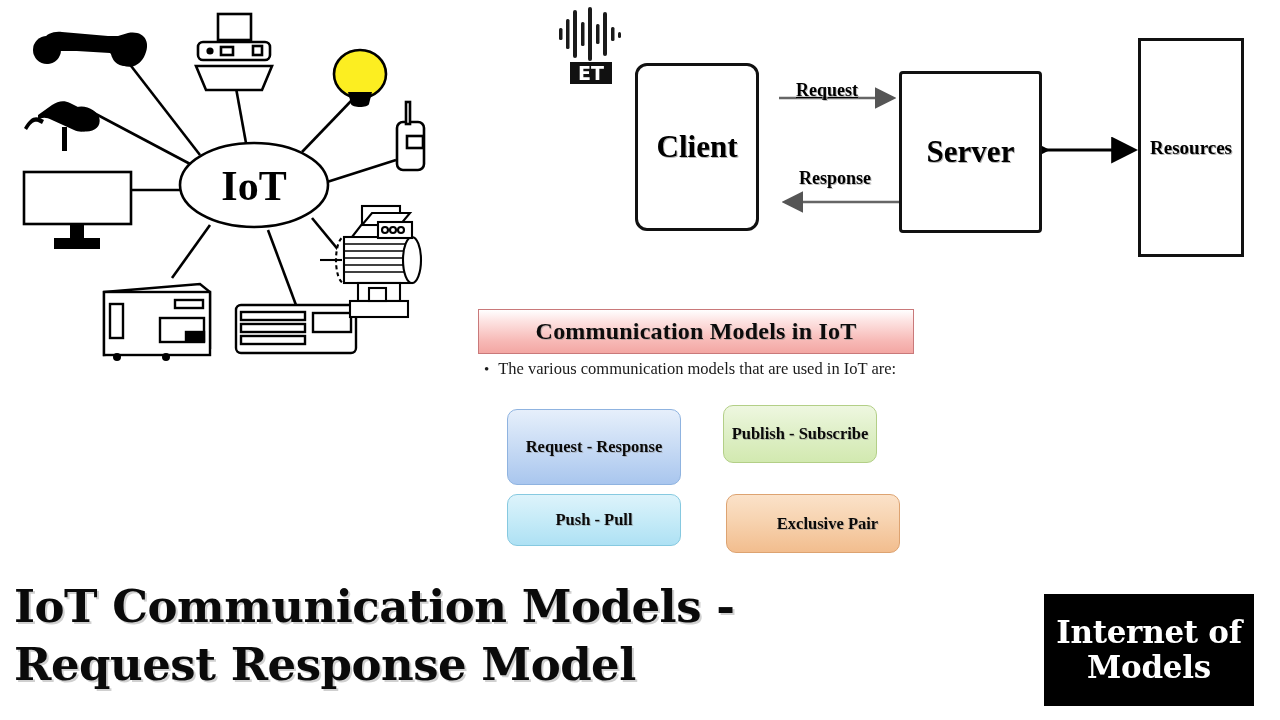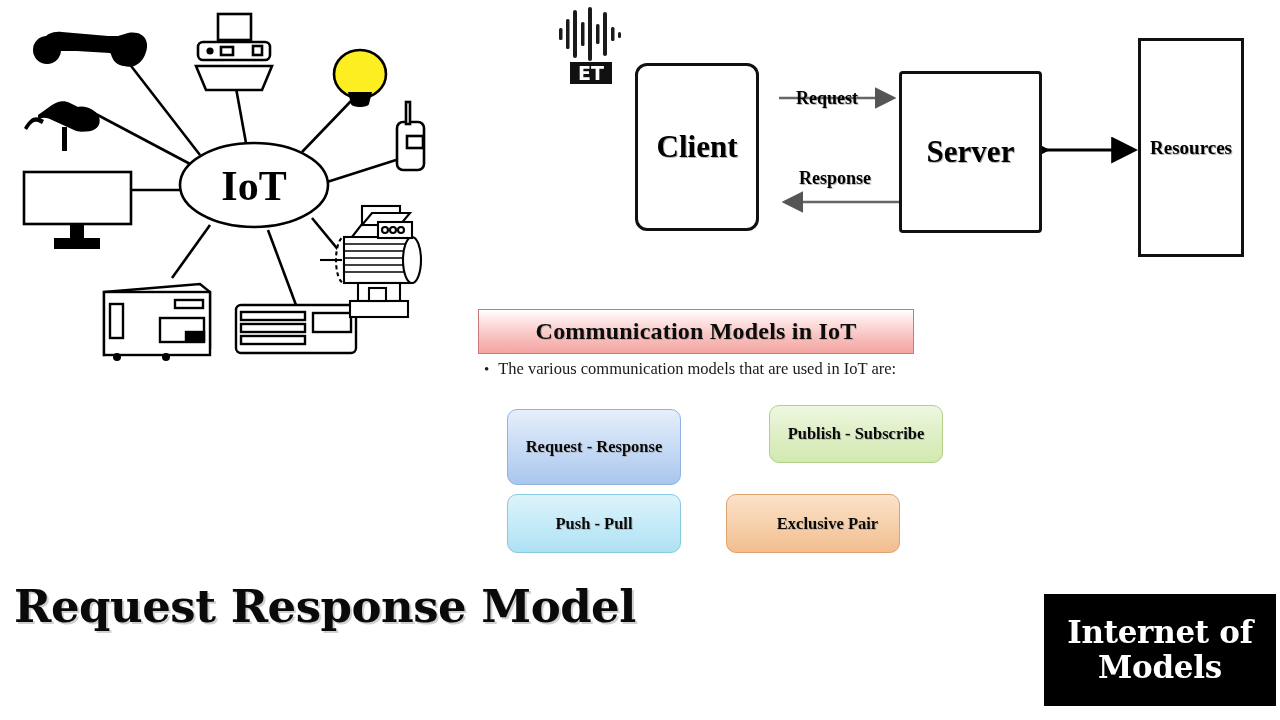--- a/index.html
+++ b/index.html
@@ -32,21 +32,21 @@
     text-shadow:1px 1px 0 rgba(120,120,120,.55);
   }
   #client-box{left:79px;top:63px;width:124px;height:168px;border-radius:12px;font-size:31px;}
   #server-box{left:343px;top:71px;width:143px;height:162px;border-radius:4px;font-size:31px;}
   #resources-box{left:582px;top:38px;width:106px;height:219px;border-radius:0;font-size:19px;justify-content:center;}
 
   .edge-label{
     position:absolute;font-weight:bold;color:#000;font-size:18px;
     text-shadow:1px 1px 0 rgba(130,130,130,.5);white-space:nowrap;
   }
-  #request-label{left:240px;top:88px;}
+  #request-label{left:240px;top:80px;text-decoration:underline;}
   #response-label{left:243px;top:168px;}
 
   
   #models-panel{left:478px;top:301px;width:440px;height:260px;}
   #models-banner{
     position:absolute;left:0;top:8px;width:436px;height:45px;
     border:1px solid #c9797a;
     box-sizing:border-box;
     background:linear-gradient(to bottom,#ffffff 0%,#fde3e2 26%,#f7b9b6 72%,#f3a7a3 100%);
     display:flex;align-items:center;justify-content:center;
@@ -71,27 +71,26 @@
     font-weight:bold;color:#0a0a0a;font-size:16.5px;
     text-shadow:1px 1px 0 rgba(140,140,140,.45);
     white-space:nowrap;
   }
   #card-request-response{
     left:29px;top:108px;width:174px;height:76px;
     background:linear-gradient(to bottom,#e6effb 0%,#cfe0f6 38%,#a9c6ee 100%);
     border:1px solid #8fb3e0;
   }
   #card-publish-subscribe{
-    left:245px;top:104px;width:174px;height:58px;
+    left:245px;top:104px;width:154px;height:58px;
     background:linear-gradient(to bottom,#eef7e0 0%,#e0f0c9 45%,#d2e9b0 100%);
     border:1px solid #b3cf87;
-    margin-left:46px;
   }
   #card-push-pull{
-    left:29px;top:193px;width:174px;height:59px;
+    left:29px;top:193px;width:174px;height:52px;
     background:linear-gradient(to bottom,#ddf3fb 0%,#c8ecf8 45%,#aee1f4 100%);
     border:1px solid #86c9e0;
   }
   #card-exclusive-pair{
     left:248px;top:193px;width:174px;height:59px;
     background:linear-gradient(to bottom,#fbe2c9 0%,#f7d3b0 45%,#f2bd8e 100%);
     border:1px solid #dda371;
     padding-left:29px;
   }
 
@@ -100,21 +99,21 @@
     left:14px;top:578px;width:830px;
     font-family:"DejaVu Serif", serif;
     font-weight:bold;font-size:45px;line-height:1.28;
     color:#0a0a0a;letter-spacing:-0.5px;
     text-shadow:2px 2px 0 rgba(120,120,120,.35);
   }
   #video-title .l2{display:block;}
 
   
   #brand-badge{
-    left:1044px;top:594px;width:232px;height:112px;
+    left:1044px;top:594px;width:210px;height:112px;
     background:#000000;
     display:flex;flex-direction:column;align-items:center;justify-content:center;
     gap:2px;
   }
   #brand-badge div{
     color:#ffffff;font-family:"DejaVu Serif", serif;font-weight:bold;
     font-size:31px;line-height:1.05;letter-spacing:-0.3px;
   }
 </style>
 </head>
@@ -299,20 +298,21 @@
     </div>
     <div class="model-card" id="card-push-pull">
       <span>Push - Pull</span>
     </div>
     <div class="model-card" id="card-exclusive-pair">
       <span>Exclusive Pair</span>
     </div>
   </div>
 
   <div class="abs" id="video-title">
+    <span class="l1">IoT Communication Models -</span>
     <span class="l2">Request Response Model</span>
   </div>
 
   <div class="abs" id="brand-badge">
     <div>Internet of</div>
     <div>Models</div>
   </div>
 
 </div>
 

